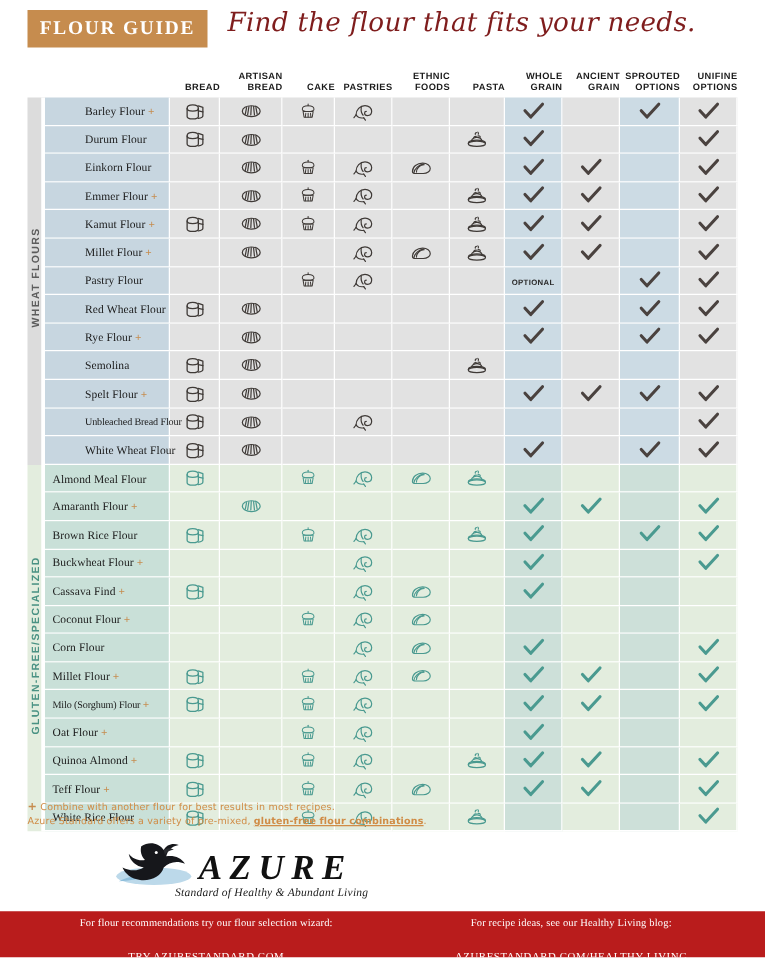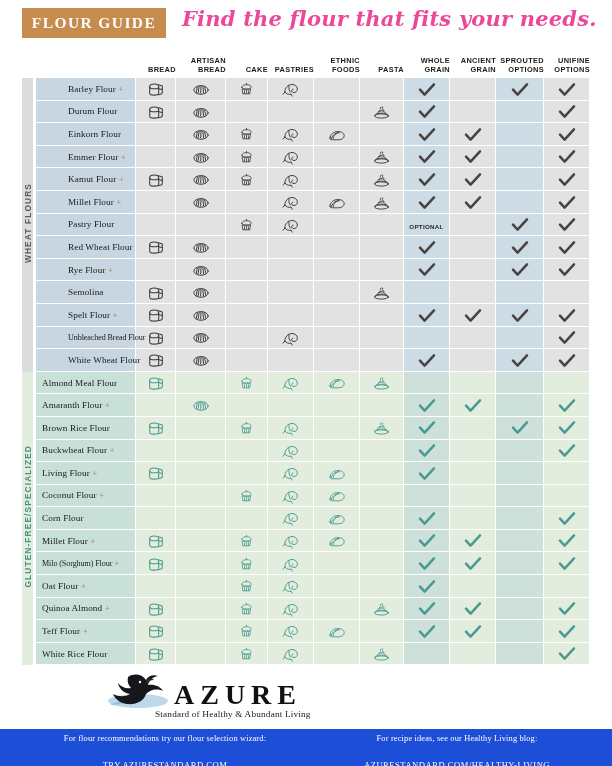--- a/index.html
+++ b/index.html
@@ -15,23 +15,23 @@
   .header { position:absolute; left:0; top:0; width:612px; height:46px; }
   .header-badge {
     position:absolute; left:22px; top:8px; width:144px; height:30px;
     background:#c68c4e; color:#fff;
     font-family:"Liberation Serif", serif;
     font-weight:bold; font-size:15.5px; letter-spacing:1.4px;
     display:flex; align-items:center; justify-content:center;
   }
   .header-tagline {
     position:absolute; left:182px; top:6px;
-    color:#ec4899; font-size:21px;
+    color:#7f1d1d; font-size:21px;
     font-family:"DejaVu Serif", serif;
-    font-style:italic; font-weight:700; letter-spacing:.2px;
+    font-style:italic; font-weight:400; letter-spacing:.2px;
   }
 
   
   .table { position:absolute; left:22px; top:52px; width:568px; }
   table { border-collapse:separate; border-spacing:0; width:568px; table-layout:fixed; }
 
   th.colhead {
     font-size:7.4px; font-weight:bold; letter-spacing:.35px;
     color:#1b1b1b; text-align:right; vertical-align:bottom;
     padding:0 0 4px 0; height:26px; line-height:9px;
@@ -80,31 +80,31 @@
               color:#2b2b2b; font-family:"Liberation Sans", sans-serif; }
 
   
   .notes { position:absolute; left:22px; top:641px; width:420px;
            color:#d08c46; font-size:7.6px; line-height:9.6px;
            font-family:"DejaVu Sans", sans-serif; letter-spacing:.15px; }
   .notes .u { text-decoration:underline; font-weight:bold; }
 
   
   .brand { position:absolute; left:0; top:668px; width:612px; height:56px; }
-  .logo { position:absolute; left:100px; top:3px; width:215px; height:50px; }
+  .logo { position:absolute; left:85px; top:3px; width:215px; height:50px;font-style:italic; }
   .logo-word { position:absolute; left:74px; top:8px;
     font-family:"Liberation Serif", serif; font-weight:bold;
     font-size:28px; letter-spacing:6px; color:#111; }
   .logo-tag { position:absolute; left:55px; top:38px;
     font-family:"Liberation Serif", serif; font-size:9.2px;
     color:#1a1a1a; letter-spacing:.2px; }
 
   
   .footer { position:absolute; left:0; top:729px; width:612px; height:37px;
-            background:#1d4ed8; color:#fff; }
+            background:#b91c1c; color:#fff; }
   .foot-col { position:absolute; top:5px; text-align:center;
               font-family:"Liberation Serif", serif; }
   .foot-col.left { left:20px; width:290px; }
   .foot-col.right { left:312px; width:290px; }
   .foot-lead { font-size:8.4px; letter-spacing:.15px; }
   .foot-link { font-size:8.6px; letter-spacing:.5px; text-decoration:underline;
                margin-top:17px; display:block; }
 </style>
 </head>
 <body>
@@ -676,21 +676,21 @@
             <td class="cell hl"><span class="chk"><svg width="20" height="16" viewBox="0 0 20 16" fill="none" stroke="#4a9a90" stroke-width="2.5" stroke-linecap="round" stroke-linejoin="round">
                   <path d="M3 7.6 L7.6 12.6 L17 2.4"></path>
                 </svg></span></td>
             <td class="cell"></td>
             <td class="cell hl"></td>
             <td class="cell"><span class="chk"><svg width="20" height="16" viewBox="0 0 20 16" fill="none" stroke="#4a9a90" stroke-width="2.5" stroke-linecap="round" stroke-linejoin="round">
                   <path d="M3 7.6 L7.6 12.6 L17 2.4"></path>
                 </svg></span></td>
           </tr>
           <tr class="gf">
-            <td class="rowname"><span>Living Flour</span> <span class="plus">+</span></td>
+            <td class="rowname"><span>Cassava Find</span> <span class="plus">+</span></td>
             <td class="cell"><span class="icon"><svg width="22" height="18" viewBox="0 0 24 20" fill="none" stroke="#4a9a90" stroke-width="1.15" stroke-linejoin="round" stroke-linecap="round">
                   <path d="M5 7.5 C5 5.6 7 4.4 10 4.4 C13 4.4 15 5.6 15 7.5 L15 14.6 C15 16 13 16.8 10 16.8 C7 16.8 5 16 5 14.6 Z"></path>
                   <path d="M5 7.5 C5 9 7 9.8 10 9.8 C13 9.8 15 9 15 7.5"></path>
                   <path d="M15 5.2 L19 6.6 L19 14 C19 15.2 17.4 16 15 16.3"></path>
                   <path d="M15 9.6 L19 10.5"></path>
                 </svg></span></td>
             <td class="cell"></td>
             <td class="cell"></td>
             <td class="cell"><span class="icon"><svg width="20" height="18" viewBox="0 0 24 20" fill="none" stroke="#4a9a90" stroke-width="1.15" stroke-linejoin="round" stroke-linecap="round">
                   <path d="M4.6 13.6 C4.6 8.6 8.4 4.6 13.2 4.6 C17 4.6 19.6 7 19.6 10.1 C19.6 12.6 17.8 14.2 15.6 14.2 C13.9 14.2 12.8 13.2 12.8 11.9 C12.8 10.9 13.5 10.2 14.4 10.2"></path>
@@ -972,20 +972,29 @@
             <td class="cell"></td>
             <td class="cell hl"></td>
             <td class="cell"><span class="chk"><svg width="20" height="16" viewBox="0 0 20 16" fill="none" stroke="#4a9a90" stroke-width="2.5" stroke-linecap="round" stroke-linejoin="round">
                   <path d="M3 7.6 L7.6 12.6 L17 2.4"></path>
                 </svg></span></td>
           </tr>
         </tbody>
     </table>
   </div>
 
+  <div class="notes">
+    <div>
+      <span class="plus">+</span>
+      <span>Combine with another flour for best results in most recipes.</span>
+    </div>
+    <div>
+      <span>Azure Standard offers a variety of pre-mixed, </span><span class="u">gluten-free flour combinations</span><span>.</span>
+    </div>
+  </div>
 
   <div class="brand">
     <div class="logo">
       <svg width="80" height="42" viewBox="0 0 80 42">
         <ellipse cx="38" cy="30" rx="30" ry="7" fill="#bcd9ea"></ellipse>
         <path d="M10 34 C18 30 28 28 40 28 C30 31 20 34 10 34 Z" fill="#8fbfdc"></path>
         <path d="M28 6 C34 2 42 3 46 9 C48 5 53 3 58 5 C52 6 49 10 48 14
                  C54 13 60 15 63 20 C56 17 50 19 46 23
                  C44 30 36 34 27 33 C20 32 15 28 13 23
                  C19 26 25 26 30 23 C24 22 19 18 18 12

